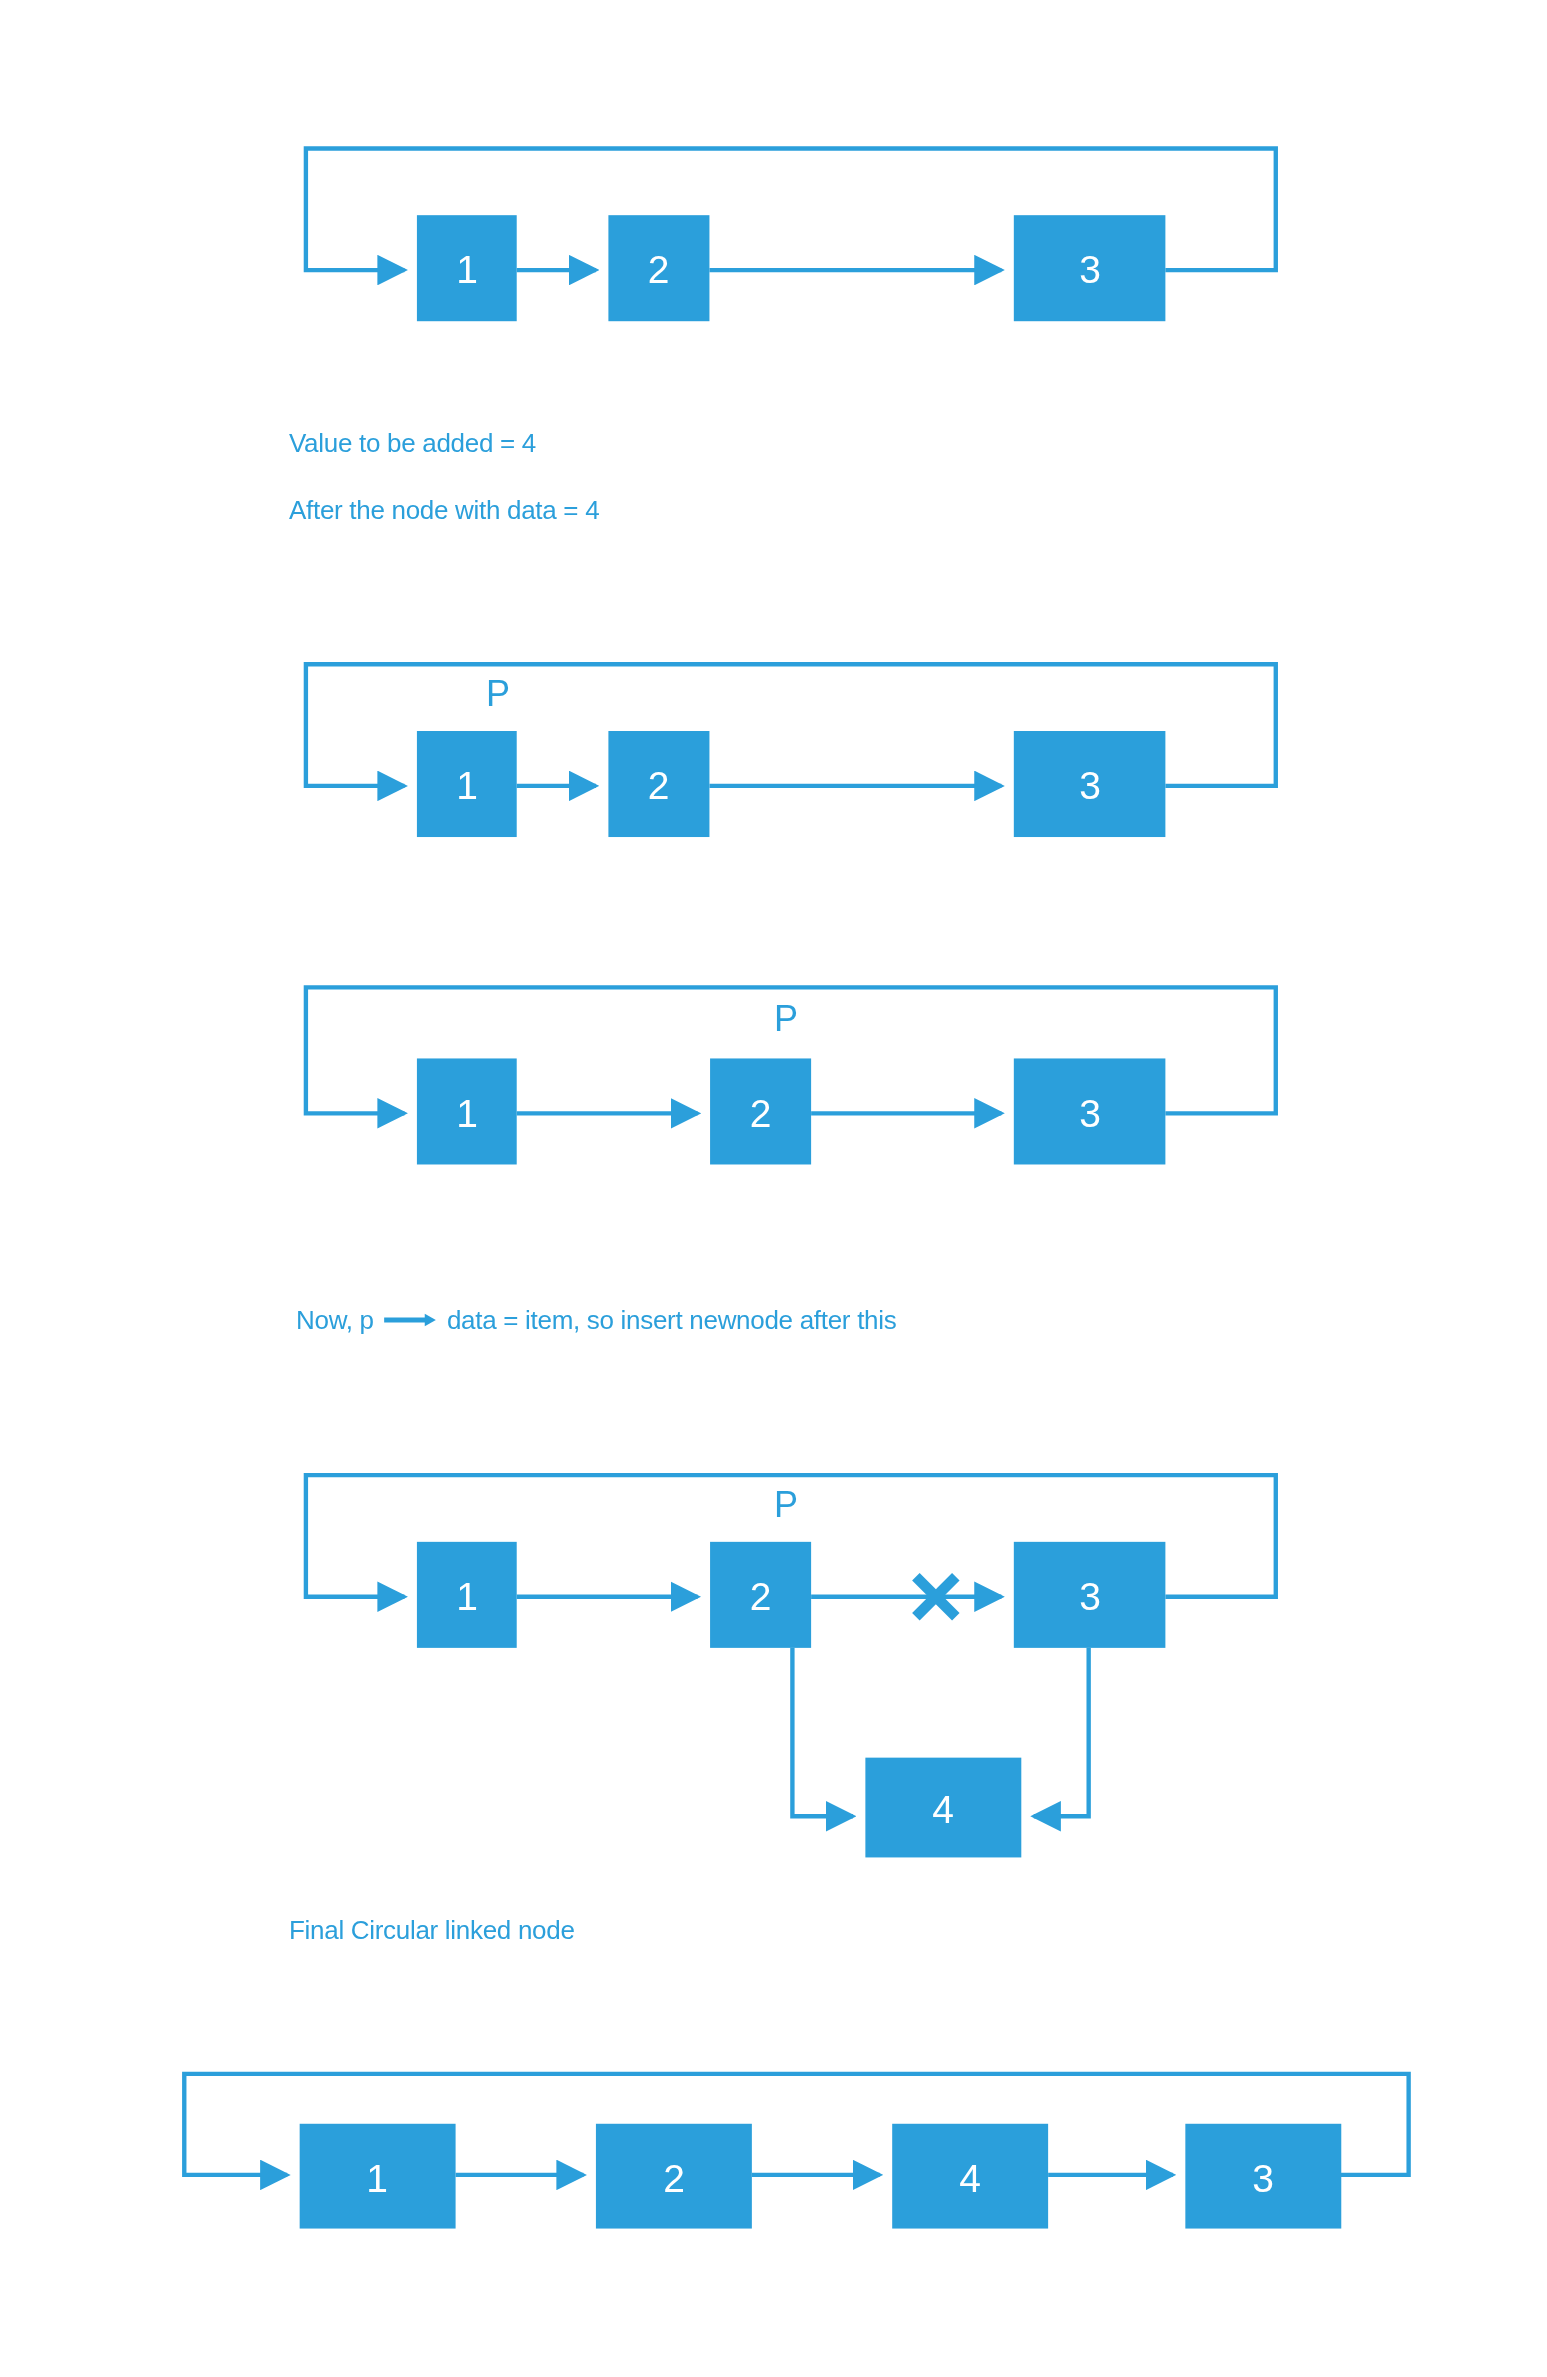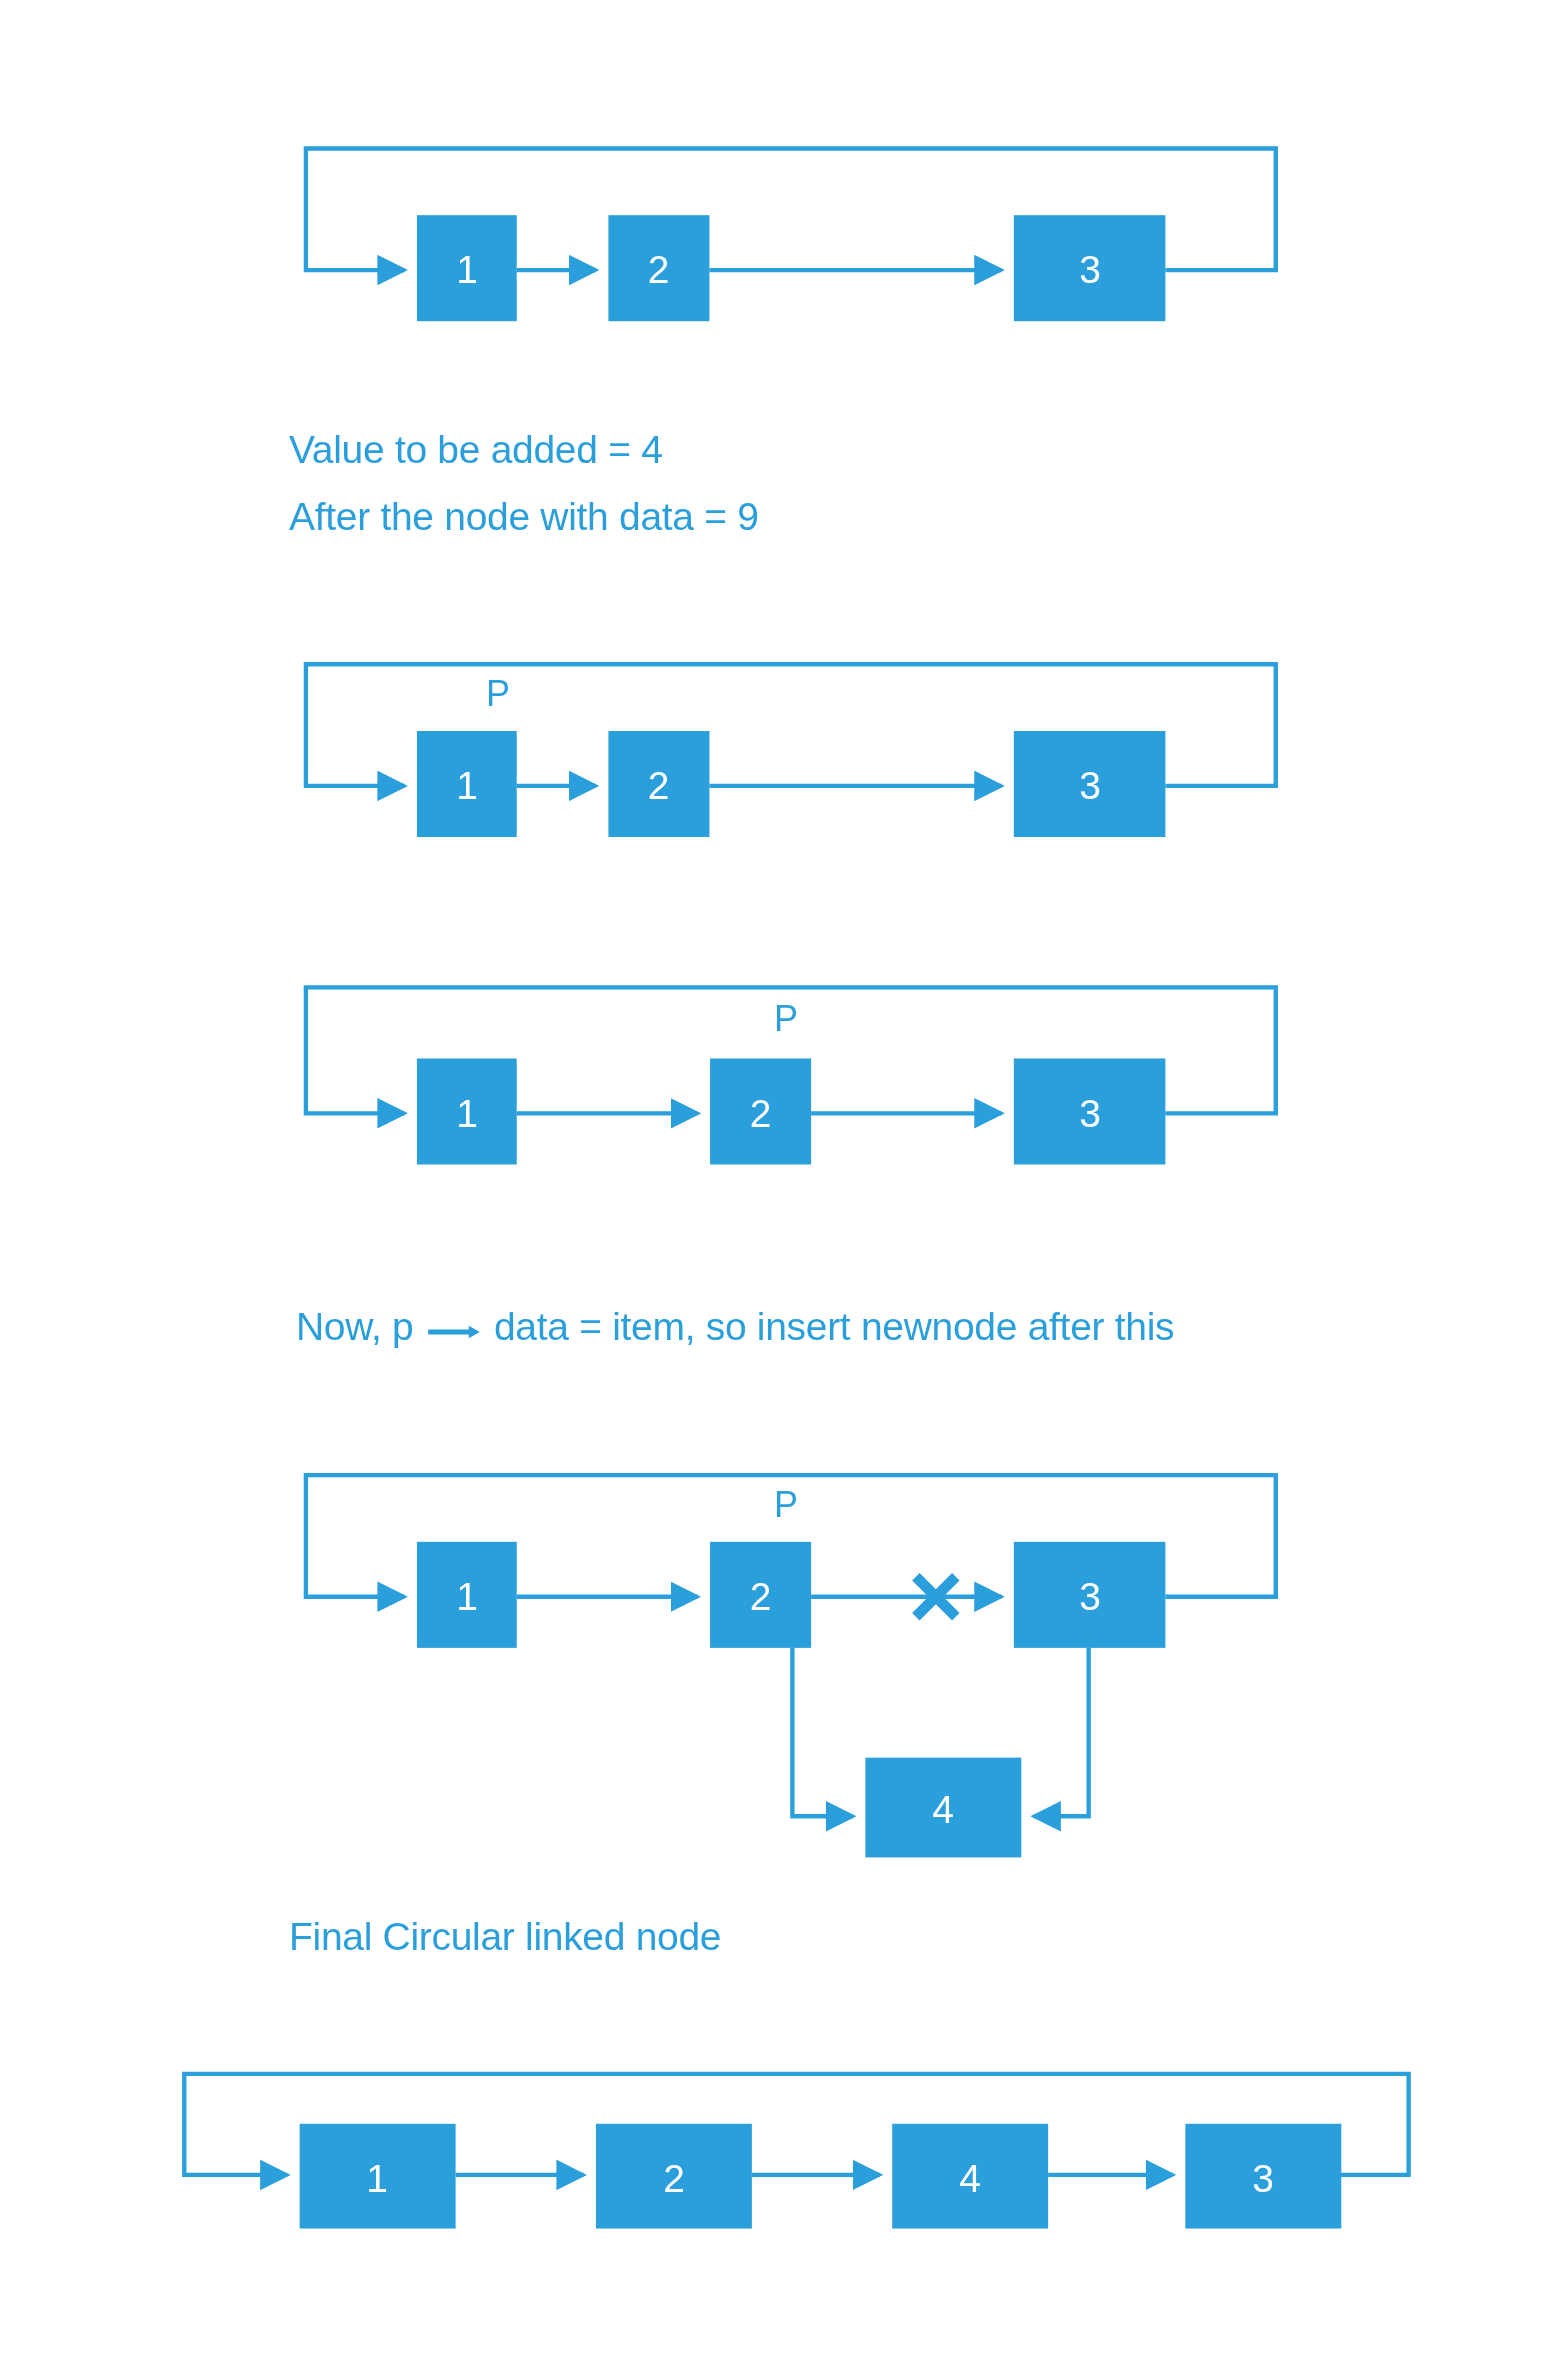--- a/index.html
+++ b/index.html
@@ -22,21 +22,21 @@
     height: 2377px;
   }
   .caption {
     position: absolute;
     color: #2b9fdb;
     font-family: "Liberation Sans", sans-serif;
     font-weight: 400;
     white-space: nowrap;
     letter-spacing: -0.3px;
   }
-  .cap-big { font-size: 39px; }
+  .cap-big { font-size: 26px; }
   .node-label {
     position: absolute;
     color: #ffffff;
     font-family: "Liberation Sans", sans-serif;
     font-size: 39px;
     text-align: center;
     pointer-events: none;
   }
   .ptr-label {
     position: absolute;
@@ -126,21 +126,21 @@
     <line x1="1205" y1="3487" x2="1410" y2="3487" stroke="#2b9fdb" stroke-width="7" marker-end="url(#arrowhead)"></line>
     <line x1="1680" y1="3487" x2="1880" y2="3487" stroke="#2b9fdb" stroke-width="7" marker-end="url(#arrowhead)"></line>
   </g>
 </svg>
 
 <div class="node-label" style="left:417px; top:248px; width:100px;">1</div>
 <div class="node-label" style="left:608px; top:248px; width:101px;">2</div>
 <div class="node-label" style="left:1014px; top:248px; width:152px;">3</div>
 
 <div class="caption cap-big" style="left:289px; top:428px;">Value to be added = 4</div>
-<div class="caption cap-big" style="left:289px; top:495px;">After the node with data = 9</div>
+<div class="caption cap-big" style="left:289px; top:495px;">After the node with data = 4</div>
 
 <div class="ptr-label" style="left:448px; top:673px; width:100px;">P</div>
 <div class="node-label" style="left:417px; top:764px; width:100px;">1</div>
 <div class="node-label" style="left:608px; top:764px; width:101px;">2</div>
 <div class="node-label" style="left:1014px; top:764px; width:152px;">3</div>
 
 <div class="ptr-label" style="left:736px; top:998px; width:100px;">P</div>
 <div class="node-label" style="left:417px; top:1092px; width:100px;">1</div>
 <div class="node-label" style="left:710px; top:1092px; width:101px;">2</div>
 <div class="node-label" style="left:1014px; top:1092px; width:152px;">3</div>

